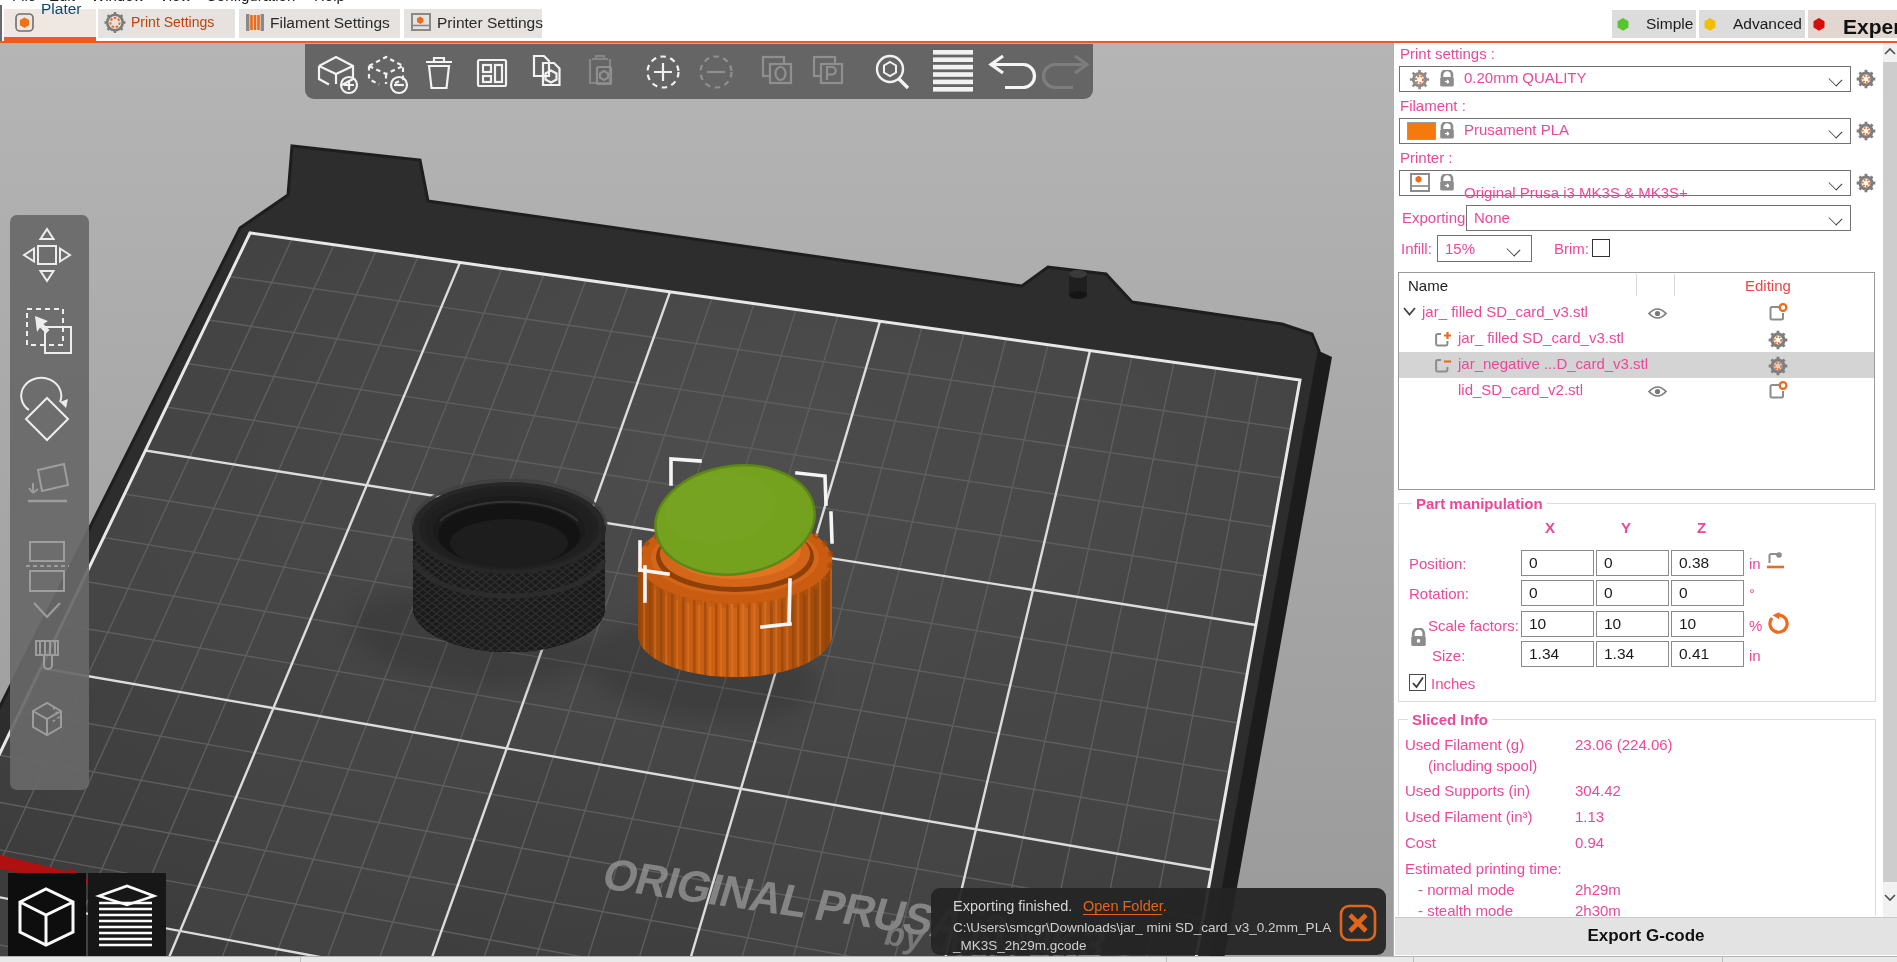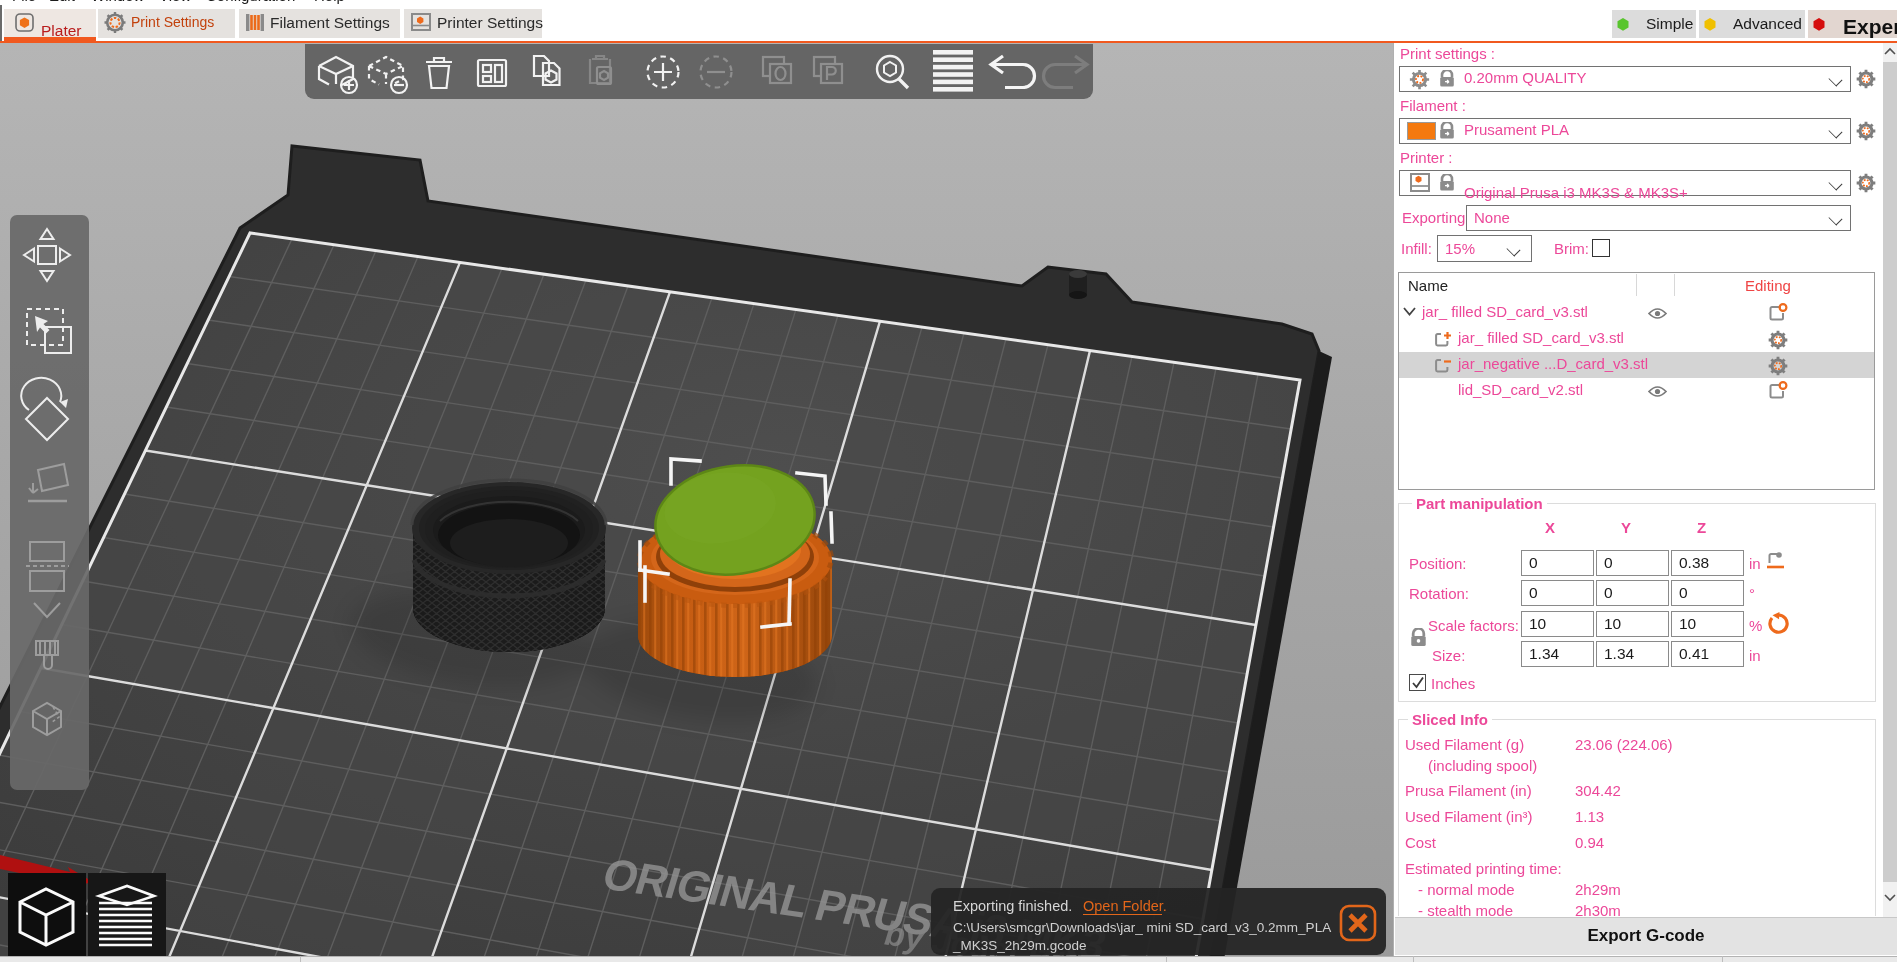--- a/index.html
+++ b/index.html
@@ -266,21 +266,21 @@
    <rect x="7.7" y="1" width="2.6" height="15" fill="#ec6a1a"></rect>
    <rect x="11.2" y="1" width="2.6" height="15" fill="#ec6a1a"></rect>
   </g>
 
   <g transform="translate(412,14)">
    <rect x="0" y="0" width="18" height="16" fill="none" stroke="#8a8a8a" stroke-width="2"></rect>
    <path d="M0,11.5 H18" stroke="#8a8a8a" stroke-width="1.6"></path>
    <path d="M5,4.5 l3.2,-2 l3.2,2 v3.6 l-3.2,2 l-3.2,-2 Z" fill="#ee6a1c"></path>
   </g>
 </svg>
-<span class="abs" style="left:41px;top:22px;font-size:15.5px;color:#b91c1c">Plater</span>
+<span class="abs" style="left:41px;top:0;font-size:15.5px;color:#0c4a6e">Plater</span>
 <span class="abs" style="left:131px;top:14px;font-size:14px;color:#c2410c">Print Settings</span>
 <span class="abs" style="left:270px;top:14px;font-size:15.5px;color:#2a2a2a">Filament Settings</span>
 <span class="abs" style="left:437px;top:14px;font-size:15.5px;color:#2a2a2a">Printer Settings</span>
 <div class="abs" style="left:1612px;top:10px;width:84px;height:28px;background:#dcdcdc"></div>
 <div class="abs" style="left:1699px;top:10px;width:106px;height:28px;background:#dcdcdc"></div>
 <div class="abs" style="left:1808px;top:10px;width:89px;height:28px;background:#e2d6d0"></div>
 <svg class="abs" style="left:1612px;top:10px" width="285" height="28">
  <path d="M11,8 l5.5,3.2 v6.4 l-5.5,3.2 l-5.5,-3.2 v-6.4 Z" fill="#59c52e"></path>
  <path d="M98,8 l5.5,3.2 v6.4 l-5.5,3.2 l-5.5,-3.2 v-6.4 Z" fill="#f0c000"></path>
  <path d="M207,8 l5.5,3.2 v6.4 l-5.5,3.2 l-5.5,-3.2 v-6.4 Z" fill="#d50d0d"></path>
@@ -456,21 +456,21 @@
 <div class="abs" style="left:1409px;top:674px;width:17px;height:17px;border:1.4px solid #4a4a4a;background:#fff"></div>
 <svg class="abs" style="left:1411px;top:676px" width="14" height="13">
     <path d="M2,7 L5.5,11 L12,1.5" fill="none" stroke="#3a3a3a" stroke-width="1.8"></path>
   </svg>
 <span class="lbl" style="left:1431px;top:675px">Inches</span>
 <div class="abs" style="left:1398px;top:719px;width:478px;height:197px;border:1px solid #dcdcdc;border-bottom:none"></div>
 <span class="lbl" style="left:1408px;top:711px;font-weight:bold;background:#fff;padding:0 4px">Sliced Info</span>
 <span class="lbl" style="left:1405px;top:736px">Used Filament (g)</span>
 <span class="lbl" style="left:1575px;top:736px">23.06 (224.06)</span>
 <span class="lbl" style="left:1428px;top:757px">(including spool)</span>
-<span class="lbl" style="left:1405px;top:782px">Prusa Filament (in)</span>
+<span class="lbl" style="left:1405px;top:782px">Used Supports (in)</span>
 <span class="lbl" style="left:1575px;top:782px">304.42</span>
 <span class="lbl" style="left:1405px;top:808px">Used Filament (in³)</span>
 <span class="lbl" style="left:1575px;top:808px">1.13</span>
 <span class="lbl" style="left:1405px;top:834px">Cost</span>
 <span class="lbl" style="left:1575px;top:834px">0.94</span>
 <span class="lbl" style="left:1405px;top:860px">Estimated printing time:</span>
 <span class="lbl" style="left:1418px;top:881px">- normal mode</span>
 <span class="lbl" style="left:1575px;top:881px">2h29m</span>
 <span class="lbl" style="left:1418px;top:902px">- stealth mode</span>
 <span class="lbl" style="left:1575px;top:902px">2h30m</span>

